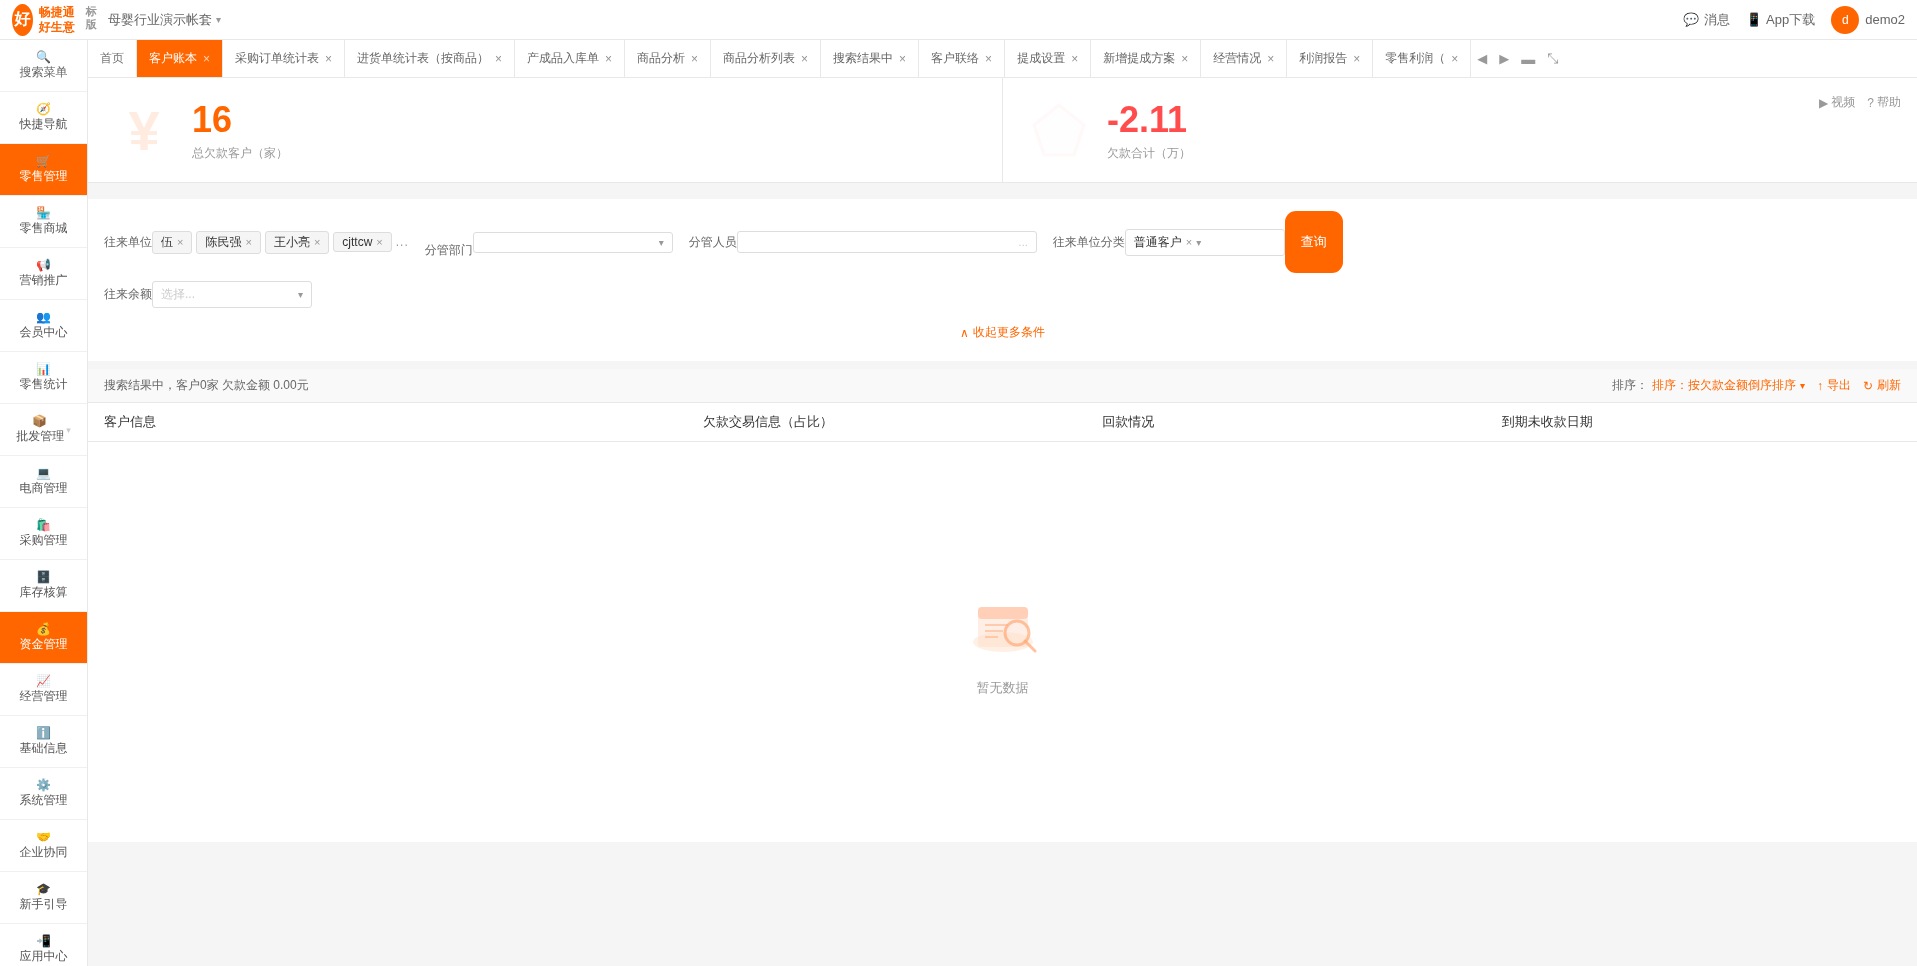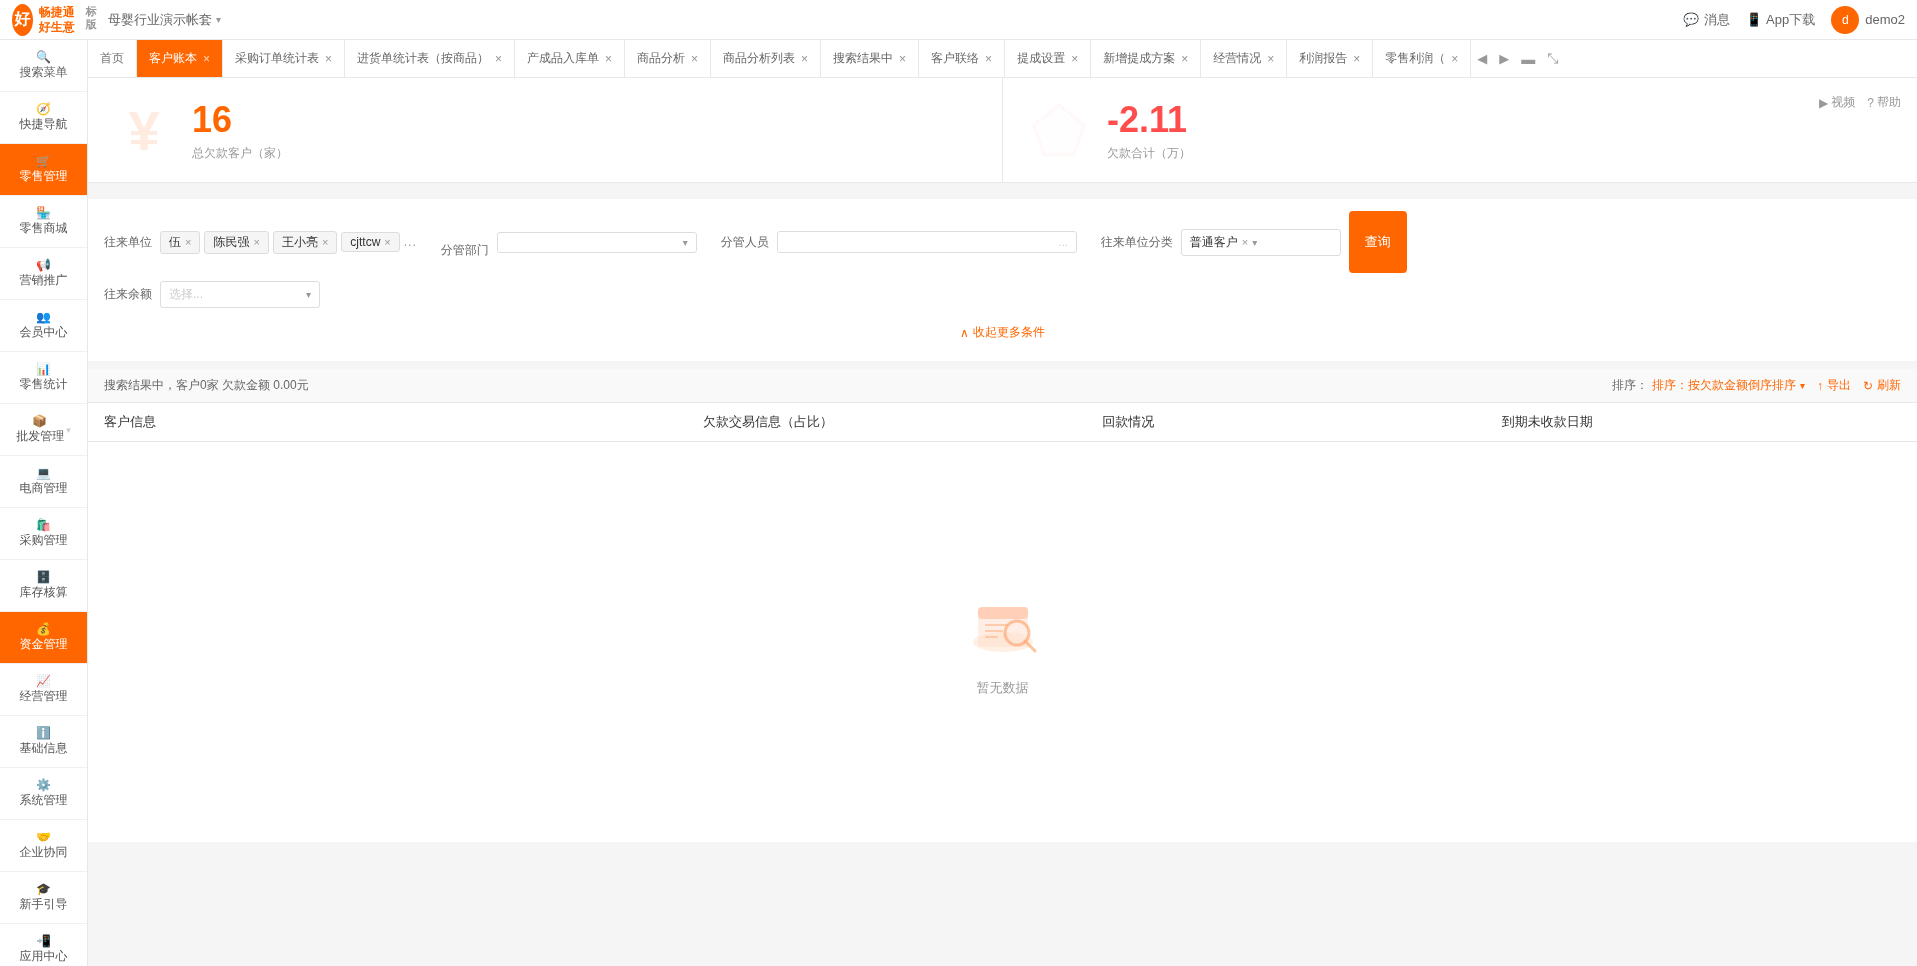--- a/index.html
+++ b/index.html
@@ -48,21 +48,21 @@
     .stat-icon.blue { color: #4da6ff; opacity: 0.12; }
     .stat-text { display: flex; flex-direction: column; }
     .stat-number { font-size: 36px; font-weight: bold; line-height: 1.2; }
     .stat-number.red { color: #ff6600; }
     .stat-number.neg { color: #ff4d4d; }
     .stat-number.black { color: #333; text-decoration: underline; }
     .stat-label { color: #999; font-size: 12px; margin-top: 4px; }
 
     
     .filter-area { background: #fff; padding: 12px 16px; margin-top: 8px; }
-    .filter-row { display: flex; align-items: center; gap: 8px; margin-bottom: 8px; flex-wrap: wrap; }
+    .filter-row { display: flex; align-items: center; margin-bottom: 8px; flex-wrap: wrap; }
     .filter-label { color: #666; font-size: 12px; white-space: nowrap; }
     .filter-tag { display: inline-flex; align-items: center; background: #f5f5f5; border: 1px solid #ddd; border-radius: 3px; padding: 2px 8px; font-size: 12px; color: #333; gap: 4px; }
     .filter-tag .close { color: #999; cursor: pointer; font-size: 11px; }
     .filter-select { border: 1px solid #ddd; border-radius: 3px; padding: 4px 8px; font-size: 12px; color: #333; display: flex; align-items: center; gap: 4px; cursor: pointer; min-width: 120px; background: #fff; }
     .filter-select-wide { min-width: 200px; }
     .collapse-btn { display: flex; align-items: center; gap: 4px; color: #ff6600; font-size: 12px; cursor: pointer; margin: 0 auto; width: fit-content; }
 
     
     .result-bar { display: flex; align-items: center; justify-content: space-between; padding: 8px 16px; background: #f9f9f9; border-bottom: 1px solid #e8e8e8; margin-top: 8px; }
     .result-info { font-size: 12px; color: #666; }
@@ -78,21 +78,21 @@
     .empty-state { display: flex; flex-direction: column; align-items: center; gap: 12px; padding: 60px 0; }
     .empty-icon { width: 80px; height: 80px; }
     .empty-text { color: #999; font-size: 13px; }
 
     
     .section-divider { height: 8px; background: #f5f5f5; }
 
     .chevron { font-size: 10px; color: #999; }
     .dot-more { letter-spacing: 1px; color: #999; font-size: 12px; cursor: pointer; }
 
-    .query-btn { background: #ff6600; color: #fff; border: none; border-radius: 4px; padding: 22px 16px; font-size: 13px; cursor: pointer; }
+    .query-btn { background: #ff6600; color: #fff; border: none; border-radius: 11px; padding: 22px 16px; font-size: 13px; cursor: pointer; }
   </style>
 </head>
 <body>
 
 <div class="top-bar">
   <div class="top-bar-left">
     <div class="logo-area">
       <div class="logo-icon">好</div>
       <div style="display:flex;flex-direction:row;line-height:1.2;">
         <span style="font-size:12px;color:#ff6600;font-weight:bold;">畅捷通好生意</span>

